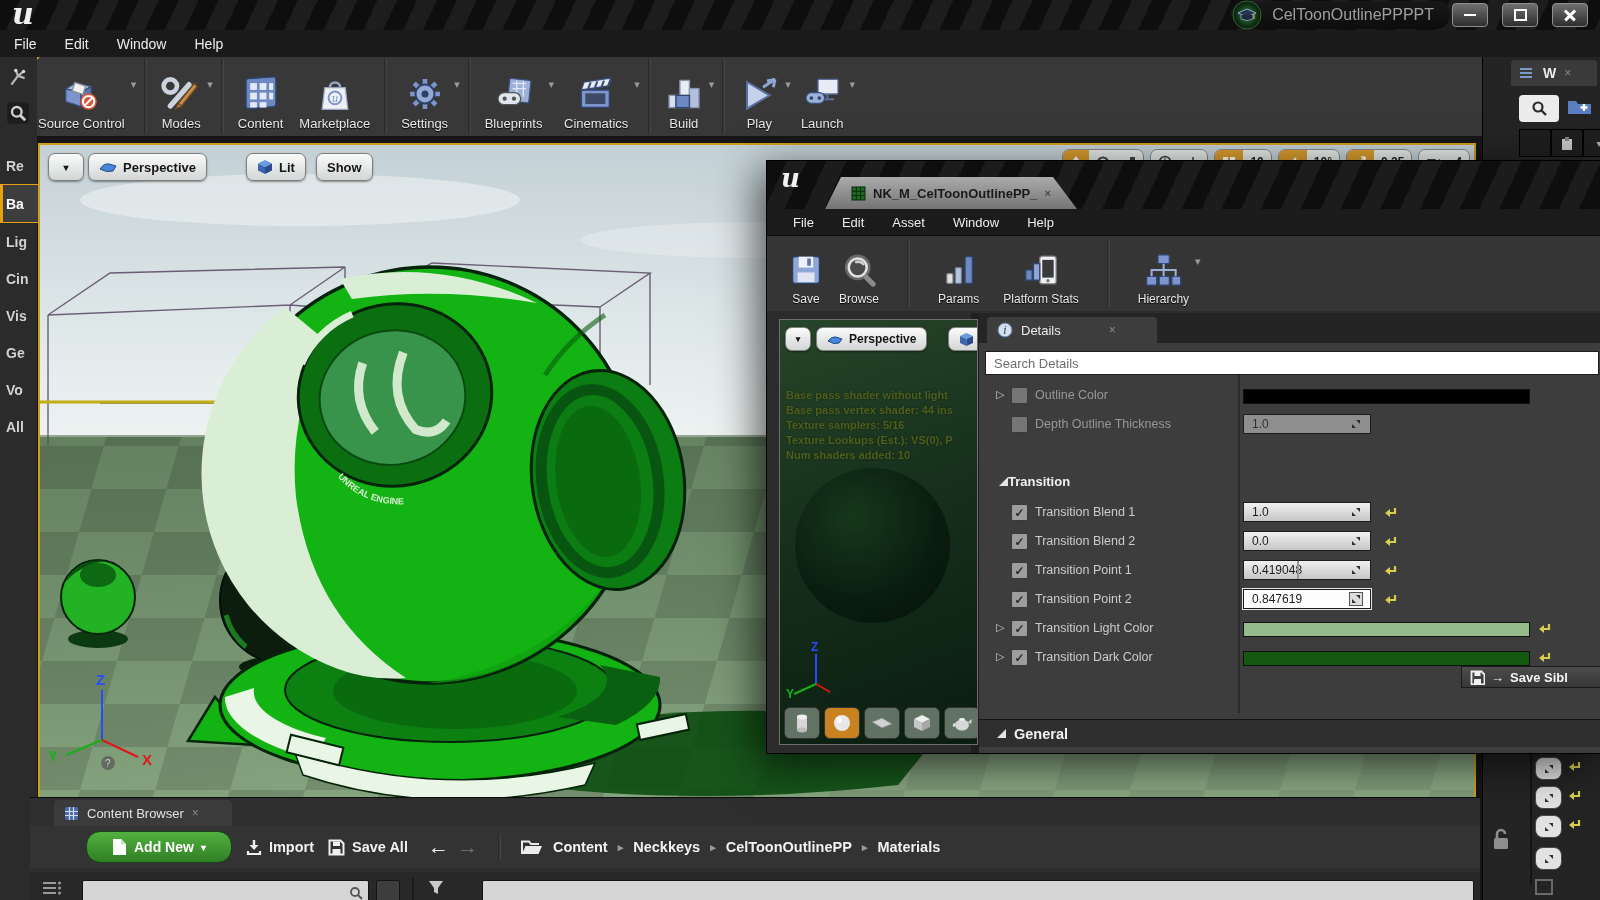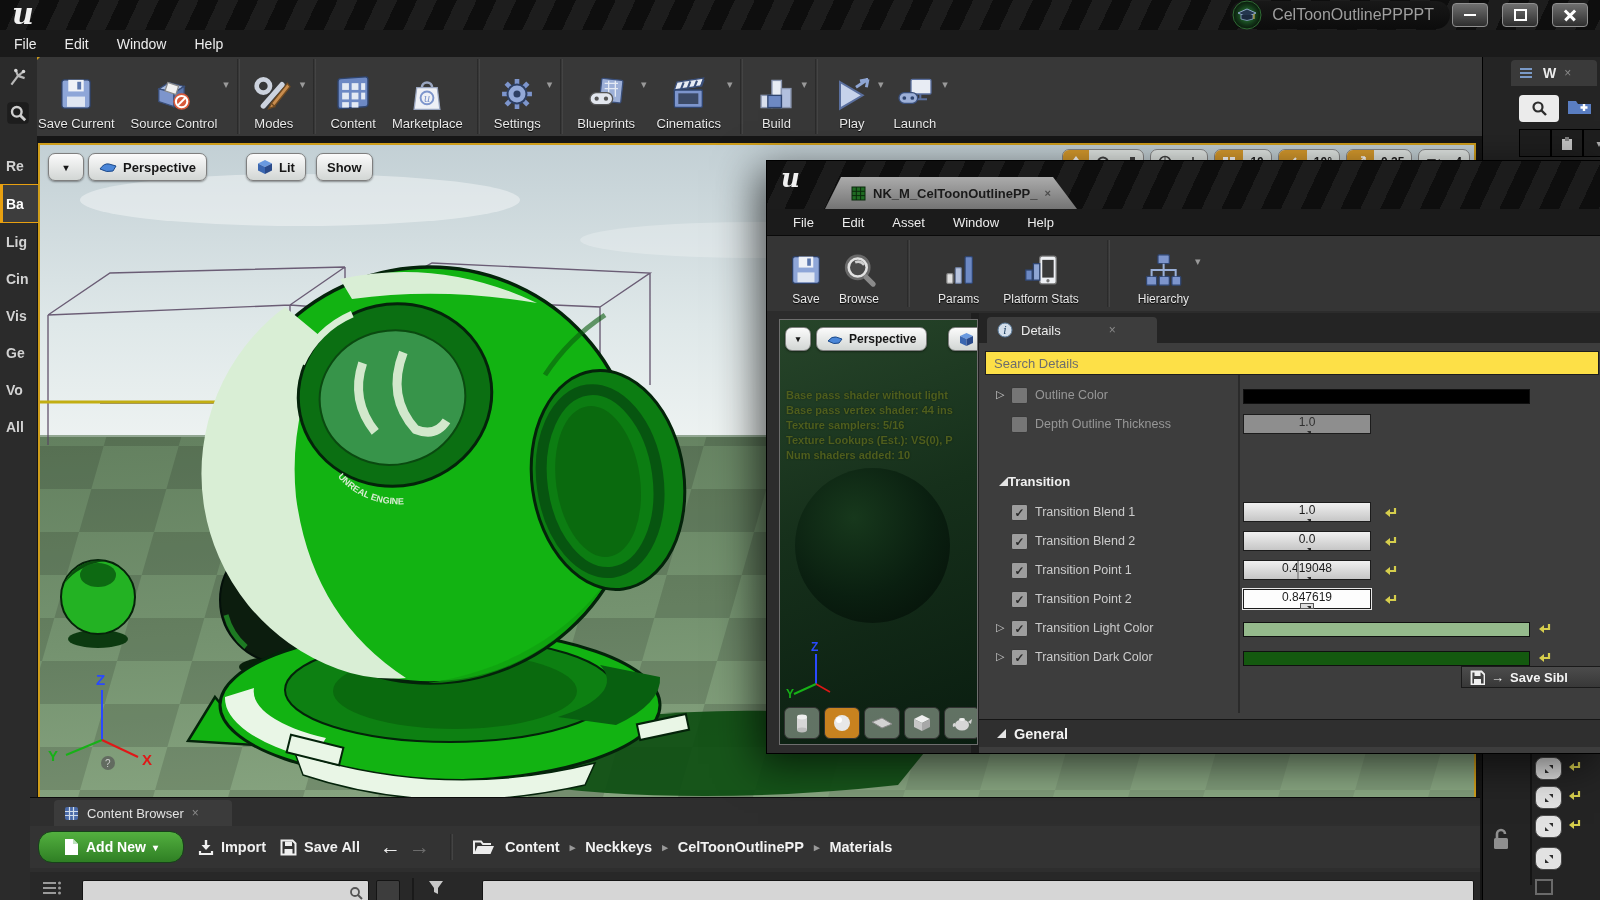--- a/index.html
+++ b/index.html
@@ -59,54 +59,54 @@
   .preview{left:12px;top:158px;width:197px;height:424px;overflow:hidden;border:1px solid #6e6e6e;
     background:linear-gradient(160deg,#27452a 0%,#16301b 45%,#0a1d10 100%);}
   .stats-line{font-size:11px;line-height:15px;color:#4f5e1d;white-space:nowrap;font-weight:bold;text-shadow:0 0 2px #0006;}
   .shape-btn{width:34px;height:30px;border-radius:6px;background:rgba(150,165,150,.62);border:1px solid #333;
     display:flex;align-items:center;justify-content:center;}
   .shape-btn.sel{background:#c8821f;}
   .details-bg{left:212px;top:152px;right:0;bottom:0;background:#3d3d3d;}
   .dtab-row{left:212px;top:152px;right:0;height:30px;background:#242424;}
   .dtab{left:8px;top:4px;width:170px;height:26px;background:#3d3d3d;border-radius:4px 4px 0 0;
     display:flex;align-items:center;gap:8px;padding-left:10px;box-sizing:border-box;color:#ececec;font-size:13px;}
-  .dsearch{left:218px;top:190px;right:2px;height:24px;background:#fde047;border:1px solid #1e1e1e;
+  .dsearch{left:218px;top:190px;right:2px;height:24px;background:#ffffff;border:1px solid #1e1e1e;
     display:flex;align-items:center;padding-left:8px;box-sizing:border-box;color:#6d6d6d;font-size:13px;}
   .drow{left:212px;right:0;height:29px;}
   .dexp{position:absolute;left:17px;top:7px;color:#cfcfcf;font-size:11px;}
   .cbx{position:absolute;left:32px;top:6px;width:15px;height:15px;background:#767676;border:1px solid #393939;border-radius:2px;
     display:flex;align-items:center;justify-content:center;font-size:12px;font-weight:bold;color:#2b2b2b;}
   .cbx.on{background:#9d9d9d;}
   .dlabel{position:absolute;left:56px;top:7px;font-size:12.5px;color:#cccccc;white-space:nowrap;text-align:right;}
   .dlabel.dim{color:#979797;}
   .coldiv{left:471px;top:214px;bottom:40px;width:2px;background:#2a2a2a;}
   .numfield{position:absolute;left:264px;top:4px;width:128px;height:20px;border:1px solid #1c1c1c;
     background:linear-gradient(#f0f0f0,#c6c6c6);display:flex;align-items:center;justify-content:space-between;
-    padding:0 8px;box-sizing:border-box;font-size:12px;color:#1c1c1c;flex-direction:column;}
+    padding:0 8px;box-sizing:border-box;font-size:12px;color:#1c1c1c;}
   .numfield.dim{background:#8e8e8e;color:#303030;}
   .numfield.focus{background:#fdfdfd;box-shadow:0 0 0 1px #e8e8e8;}
   .colorbar{position:absolute;left:264px;top:8px;width:285px;height:13px;border:1px solid #101010;}
   .reset{position:absolute;left:404px;top:7px;}
   .reset.far{left:558px;}
   .dsection{left:212px;right:0;height:26px;display:flex;align-items:center;padding-left:20px;box-sizing:border-box;}
   .tri-exp{width:0;height:0;border-bottom:9px solid #e4e4e4;border-left:9px solid transparent;}
   .dsection span{font-size:13px;font-weight:bold;color:#f0f0f0;}
   .savesib{left:694px;top:505px;width:170px;height:22px;background:linear-gradient(#4c4c4c,#383838);
     border:1px solid #1a1a1a;display:flex;align-items:center;gap:6px;padding:0 8px;box-sizing:border-box;
     color:#f4f4f4;font-size:13px;font-weight:bold;white-space:nowrap;}
   .general{left:212px;right:0;top:558px;height:28px;background:#2f2f2f;border-top:1px solid #151515;
     display:flex;align-items:center;gap:8px;padding-left:18px;box-sizing:border-box;}
   .general span{font-size:14.5px;font-weight:bold;color:#f2f2f2;}
   
   .cbrowser{left:30px;top:797px;width:1450px;height:103px;background:#2e2e2e;border-top:1px solid #0c0c0c;}
   .cb-tab{left:24px;top:2px;width:178px;height:26px;background:#3b3b3b;border-radius:4px 4px 0 0;
     display:flex;align-items:center;gap:8px;padding-left:10px;box-sizing:border-box;color:#e2e2e2;font-size:13px;}
   .cb-toolbar{left:0;top:28px;width:100%;height:42px;background:#333333;display:flex;align-items:center;padding-left:8px;box-sizing:border-box;gap:14px;}
   .addnew{height:30px;background:linear-gradient(#53b03f,#2f7f24);border:1px solid #17411a;border-radius:14px;
-    display:flex;align-items:center;gap:7px;padding:0 25px;color:#fff;font-weight:bold;font-size:14px;}
+    display:flex;align-items:center;gap:7px;padding:0 25px;color:#fff;font-weight:bold;font-size:14px;margin-left:48px;}
   .cb-act{display:flex;align-items:center;gap:7px;color:#f0f0f0;font-weight:bold;font-size:14.5px;}
   .crumb{display:flex;align-items:center;gap:10px;color:#f2f2f2;font-weight:bold;font-size:14.5px;}
   .crumb .sep{color:#999;font-size:11px;}
   .cb-bottom{left:0;top:74px;width:100%;height:34px;background:#282828;}
   .lightfield{position:absolute;height:24px;background:#d6d6d6;border:1px solid #141414;border-radius:2px;}
   
   .rightstrip{left:1482px;top:57px;width:118px;height:843px;background:#242424;border-left:1px solid #000;}
   .pillbtn{position:absolute;width:25px;height:21px;background:#e2e2e2;border:1px solid #4a4a4a;border-radius:8px;
     display:flex;align-items:center;justify-content:center;}
   .smallbtn{width:30px;height:26px;background:#1e1e1e;border:1px solid #000;display:flex;align-items:center;justify-content:center;}
@@ -149,31 +149,20 @@
 
   <div class="abs menubar" style="left:0;top:30px;width:1600px;height:27px;border-bottom:1px solid #000;">
     <span class="menu-item">File</span>
     <span class="menu-item">Edit</span>
     <span class="menu-item">Window</span>
     <span class="menu-item">Help</span>
   </div>
 
   <div class="abs toolbar">
     <div class="abs" style="left:0;top:0;border-top:10px solid #c9981c;border-right:10px solid transparent;"></div>
-    <div class="tb-btn">
-      <div class="tb-ic">
-        <svg width="36" height="36" viewBox="0 0 28 28">
-            <rect x="3" y="3" width="22" height="22" rx="2" fill="#8ea6d8" stroke="#2d3f63"></rect>
-            <rect x="8" y="3" width="12" height="9" fill="#eef1f7"></rect>
-            <rect x="15" y="4.5" width="3" height="6" fill="#5a76ac"></rect>
-            <rect x="7" y="16" width="14" height="8" fill="#dfe6f2"></rect>
-          </svg>
-      </div>
-      <span class="tb-label">Save Current</span>
-    </div>
     <div class="tb-btn">
       <div class="tb-ic">
         <svg width="38" height="36" viewBox="0 0 30 28">
             <path d="M3 10 l8 -5 12 3 -8 5 z" fill="#a8bce0" stroke="#3a4f7a"></path>
             <path d="M3 10 v10 l12 4 v-11 z" fill="#7d95cc" stroke="#3a4f7a"></path>
             <path d="M15 13 l8 -5 v10 l-8 6 z" fill="#5a76ac" stroke="#3a4f7a"></path>
             <rect x="9" y="6" width="9" height="7" transform="rotate(18 13 9)" fill="#f0f0f0" stroke="#888"></rect>
             <circle cx="21" cy="20" r="6.5" fill="#d8593a"></circle>
             <circle cx="21" cy="20" r="4.5" fill="none" stroke="#fff" stroke-width="1.6"></circle>
             <path d="M17.8 23.2 L24.2 16.8" stroke="#fff" stroke-width="1.6"></path>

